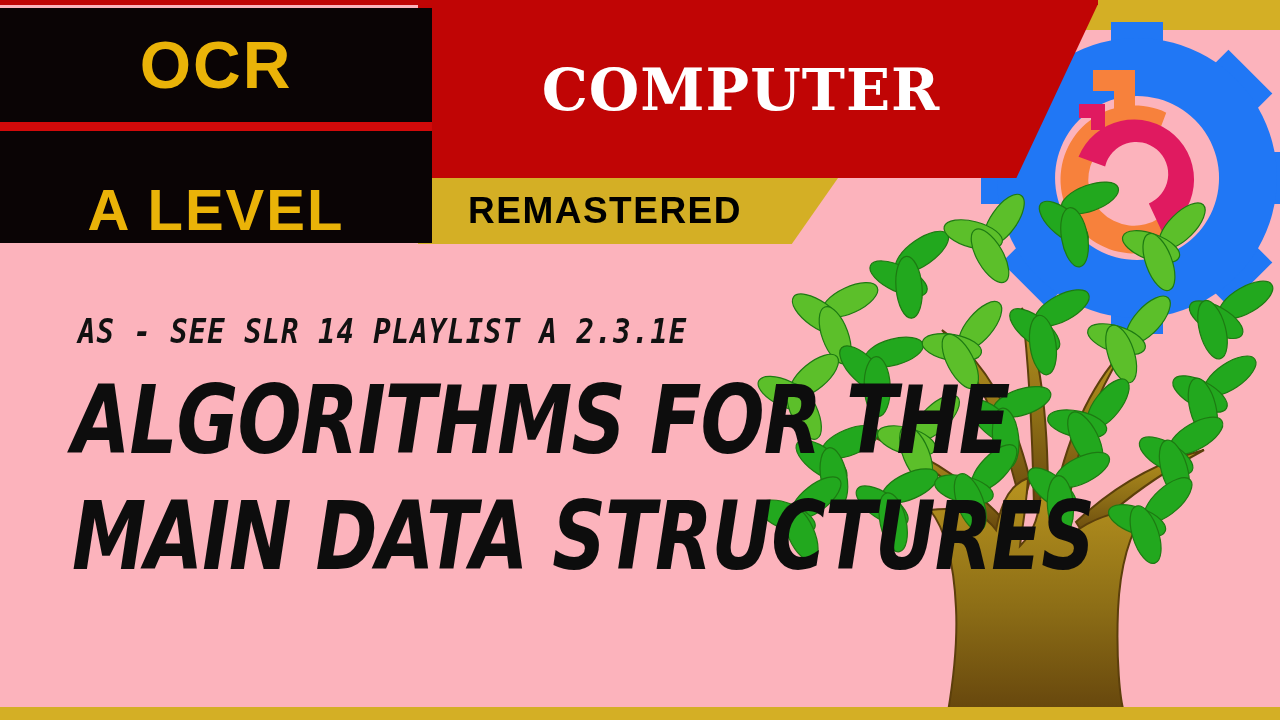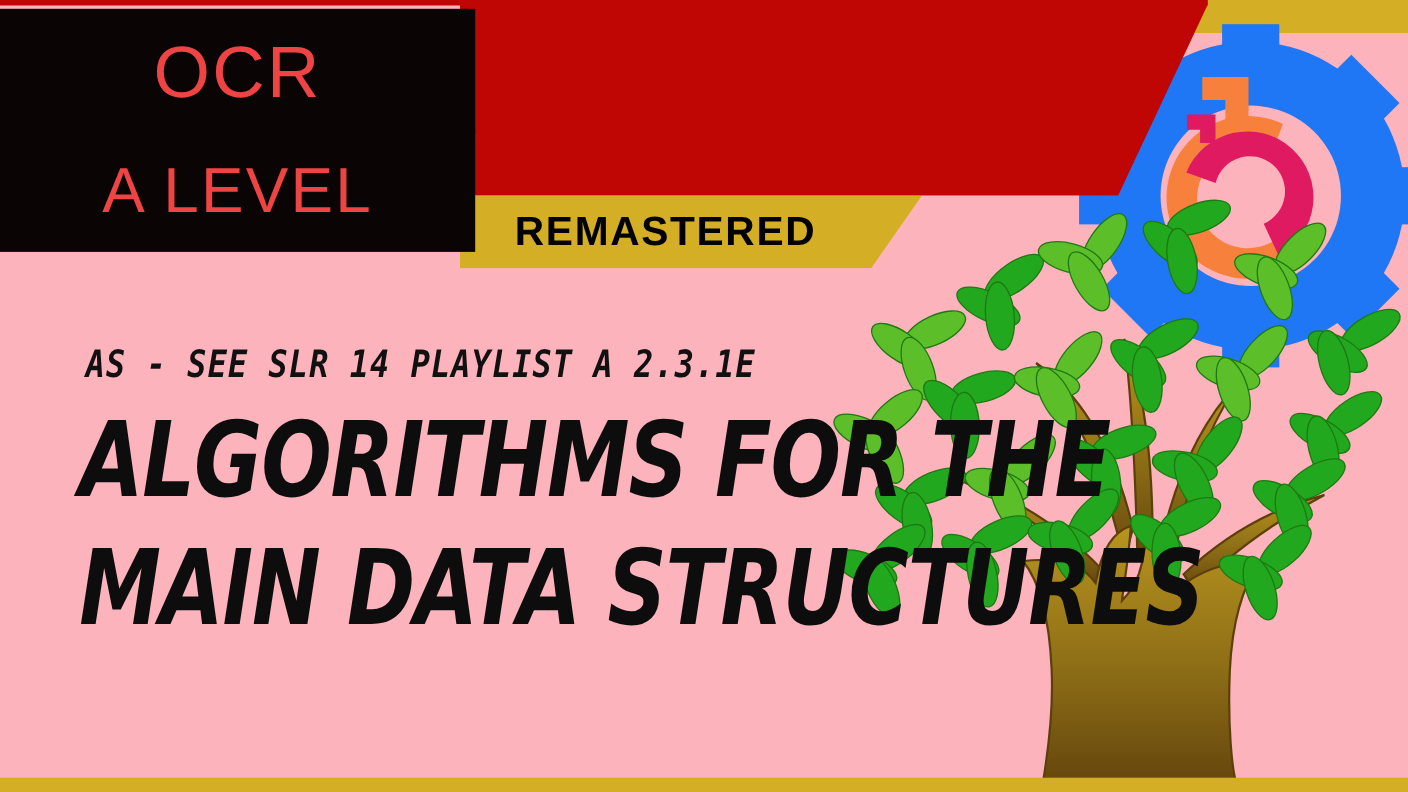--- a/index.html
+++ b/index.html
@@ -53,25 +53,25 @@
     color:#000000;font-weight:700;font-size:37px;letter-spacing:1.5px;
     margin-left:50px;white-space:nowrap;
   }
 
   
   .blk{
     position:absolute;left:0;background:#0a0405;
     display:flex;align-items:center;justify-content:center;
   }
   .blk .label{
-    color:#ef4444;font-weight:400;letter-spacing:2px;white-space:nowrap;
+    color:#eab308;font-weight:700;letter-spacing:2px;white-space:nowrap;
   }
   .blk-ocr{top:8px;width:432px;height:114px;}
   .blk-ocr .label{font-size:66px;}
-  .blk-lvl{top:117px;width:432px;height:112px;}
+  .blk-lvl{top:131px;width:432px;height:112px;align-items:flex-end;}
   .blk-lvl .label{font-size:58px;}
   .red-rule{position:absolute;left:0;top:122px;width:432px;height:9px;background:#d10a0a;}
   .red-rule-top{position:absolute;left:0;top:0px;width:1098px;height:5px;background:#c00505;}
 
   
   .subtitle{
     position:absolute;left:78px;top:311px;
     font-family:"DejaVu Sans Mono","Liberation Mono",monospace;
     font-weight:700;font-style:italic;
     font-size:29px;letter-spacing:1px;color:#111;
@@ -288,20 +288,21 @@
         <g fill="#22a81e" transform="translate(378,320)">
           <ellipse cx="0" cy="0" rx="30" ry="13" transform="rotate(-42)"></ellipse>
           <ellipse cx="-22" cy="30" rx="30" ry="13" transform="rotate(20)"></ellipse>
           <ellipse cx="26" cy="32" rx="30" ry="13" transform="rotate(72)"></ellipse>
         </g>
       </g>
     </svg>
   </div>
 
   <div class="red-banner">
+    <div class="line l1">COMPUTER</div>
   </div>
 
   <div class="gold-band">
     <div class="label">REMASTERED</div>
   </div>
 
   <div class="blk blk-ocr">
     <div class="label">OCR</div>
   </div>
   <div class="red-rule"></div>

